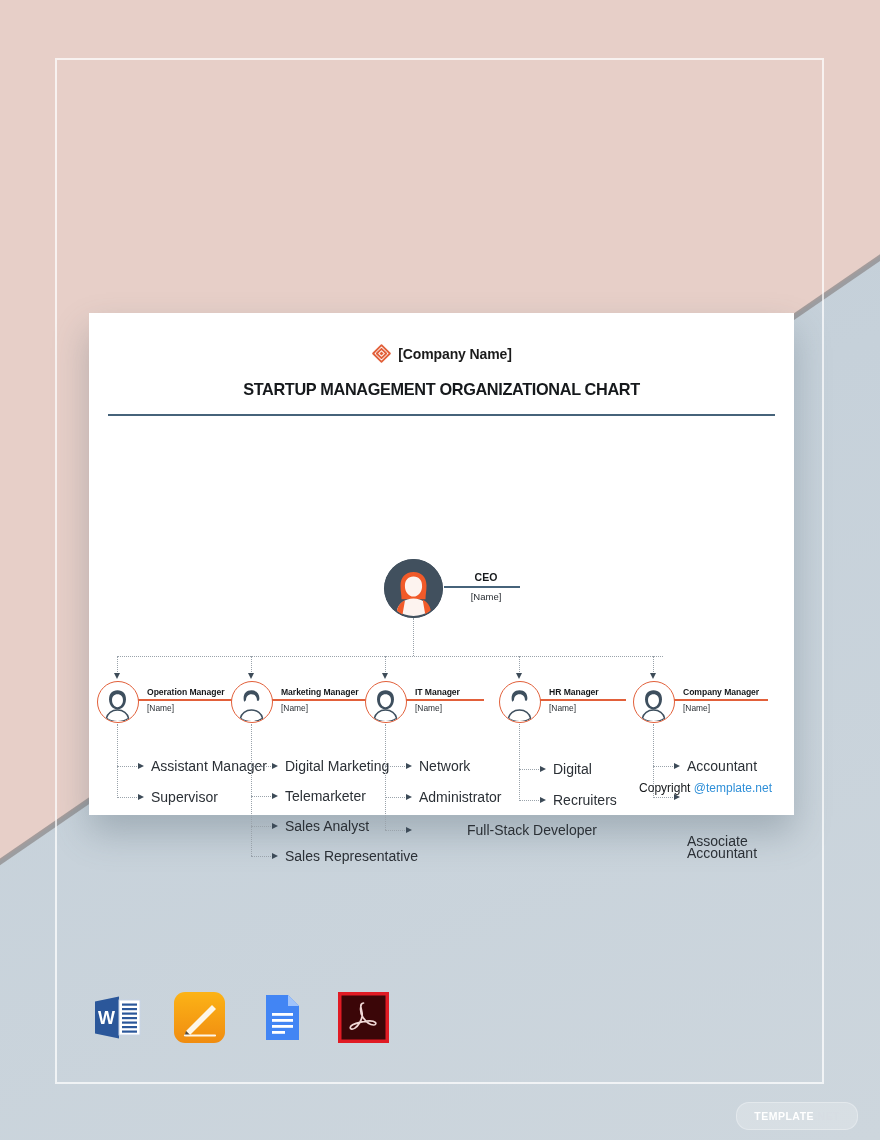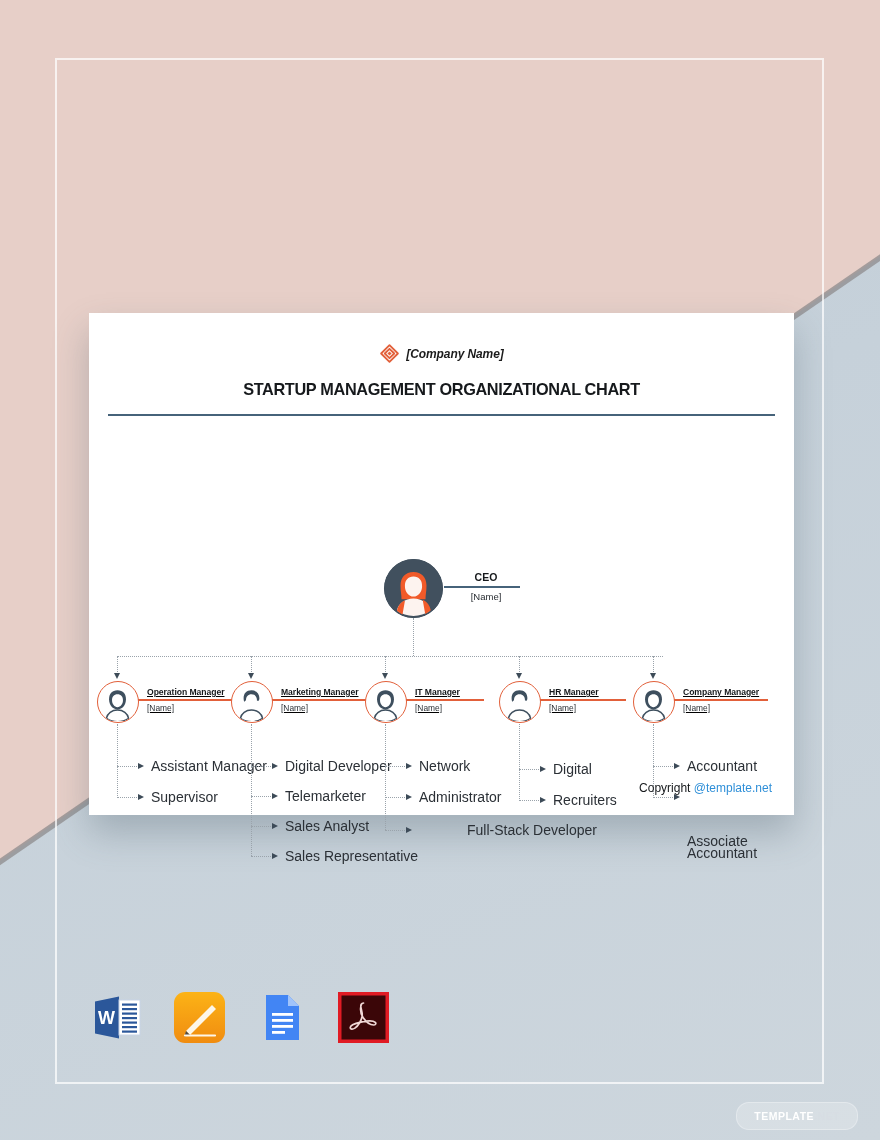--- a/index.html
+++ b/index.html
@@ -42,23 +42,22 @@
     box-shadow:0 18px 34px rgba(80,96,110,.33);
   }
 
   
   #doc-header { padding-top:30px; }
   #brand {
     display:flex; align-items:center; justify-content:center; gap:6px;
   }
   #brand-logo { width:21px; height:21px; display:block; }
   #brand-name {
-    font-size:12px; font-weight:700; color:#1b1b1b;
+    font-size:14px; font-weight:700; color:#1b1b1b;
     letter-spacing:-.1px;
-    font-style:italic;
   }
   #doc-title {
     margin-top:16px; text-align:center;
     font-size:16.3px; font-weight:700; color:#16191c;
     letter-spacing:-.35px;
   }
   #title-rule {
     margin:15px 19px 0 19px; height:2px; background:#46637a;
   }
 
@@ -104,21 +103,21 @@
   #ceo-rule { height:2px; background:#46637a; margin:3px 0 3px -8px; width:76px; }
   #ceo-name { font-size:9.5px; color:#2a2f34; }
 
   
   .mgr { position:absolute; top:265px; }
   .mgr-avatar {
     position:absolute; left:0; top:0;
     width:42px; height:42px; border-radius:50%;
     border:1.6px solid #e2603a; background:#fff; overflow:hidden;
   }
-  .mgr-label { position:absolute; left:50px; top:6px;text-decoration:underline; }
+  .mgr-label { position:absolute; left:50px; top:6px; }
   .mgr-title {
     font-size:8.6px; font-weight:700; color:#15181b;
     white-space:nowrap; letter-spacing:-.05px;
   }
   .mgr-rule { height:1.8px; background:#e2603a; margin:2px 0 2px -9px; }
   .mgr-name { font-size:8.4px; color:#2a2f34; }
 
   
   .sub-item {
     position:absolute; font-size:14px; color:#2b3036;
@@ -246,21 +245,21 @@
       </div>
       <div class="mgr-label">
         <div class="mgr-title">Marketing Manager</div>
         <div class="mgr-rule" style="width:100px;"></div>
         <div class="mgr-name">[Name]</div>
       </div>
     </div>
     <div class="dotted-v" style="left:162px; top:308px; height:132px;"></div>
     <div class="dotted-h" style="left:162px; top:350px; width:22px;"></div>
     <div class="arrow-right" style="left:183px; top:346.5px;"></div>
-    <div class="sub-item" style="left:196px; top:345px;">Digital Developer</div>
+    <div class="sub-item" style="left:196px; top:345px;">Digital Marketing</div>
     <div class="dotted-h" style="left:162px; top:380px; width:22px;"></div>
     <div class="arrow-right" style="left:183px; top:376.5px;"></div>
     <div class="sub-item" style="left:196px; top:375px;">Telemarketer</div>
     <div class="dotted-h" style="left:162px; top:410px; width:22px;"></div>
     <div class="arrow-right" style="left:183px; top:406.5px;"></div>
     <div class="sub-item" style="left:196px; top:405px;">Sales Analyst</div>
     <div class="dotted-h" style="left:162px; top:440px; width:22px;"></div>
     <div class="arrow-right" style="left:183px; top:436.5px;"></div>
     <div class="sub-item" style="left:196px; top:435px;">Sales Representative</div>
 

